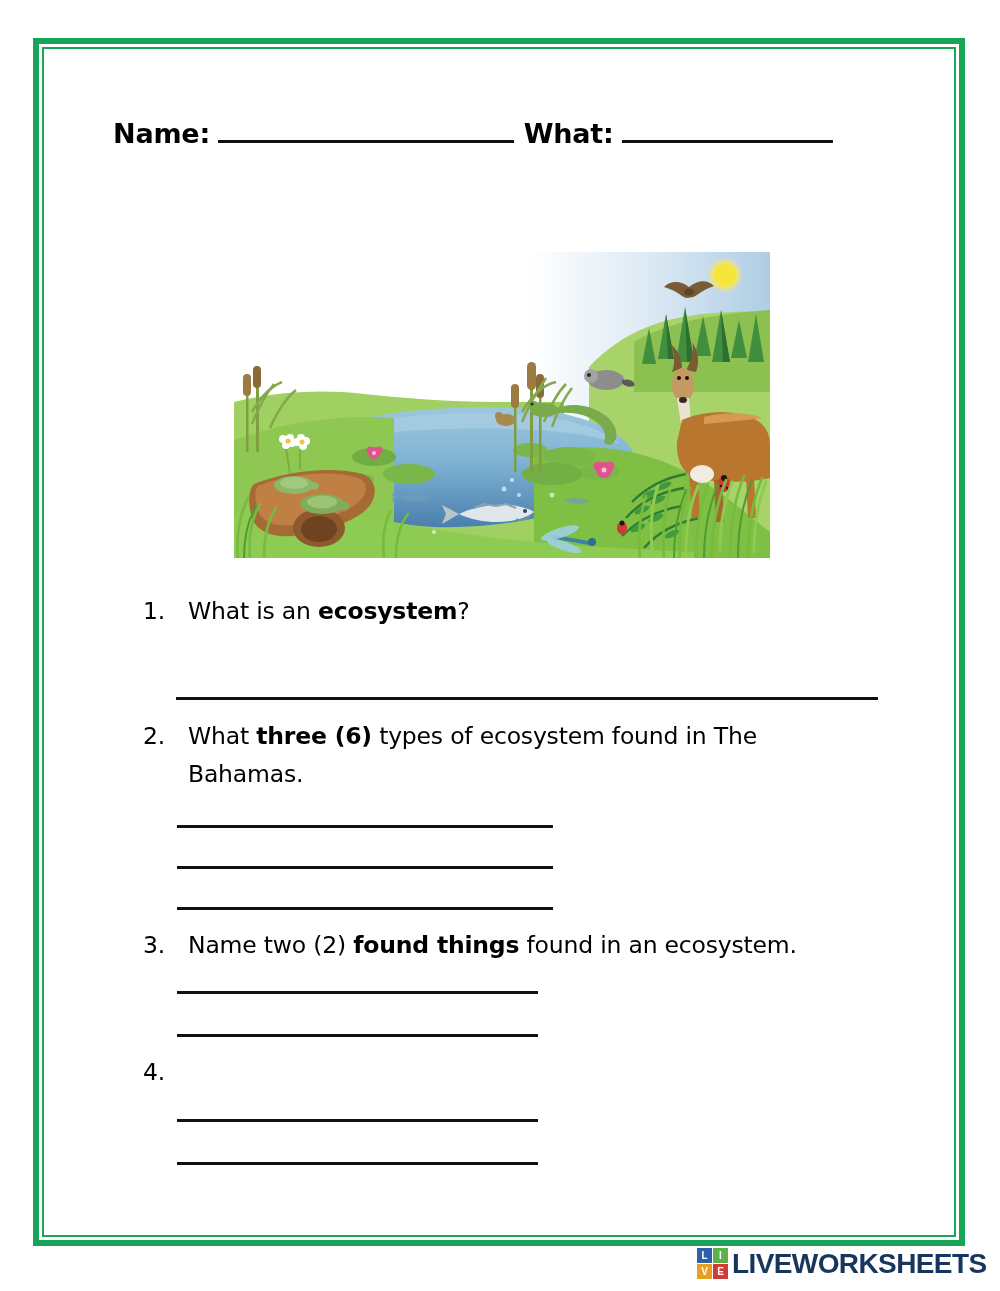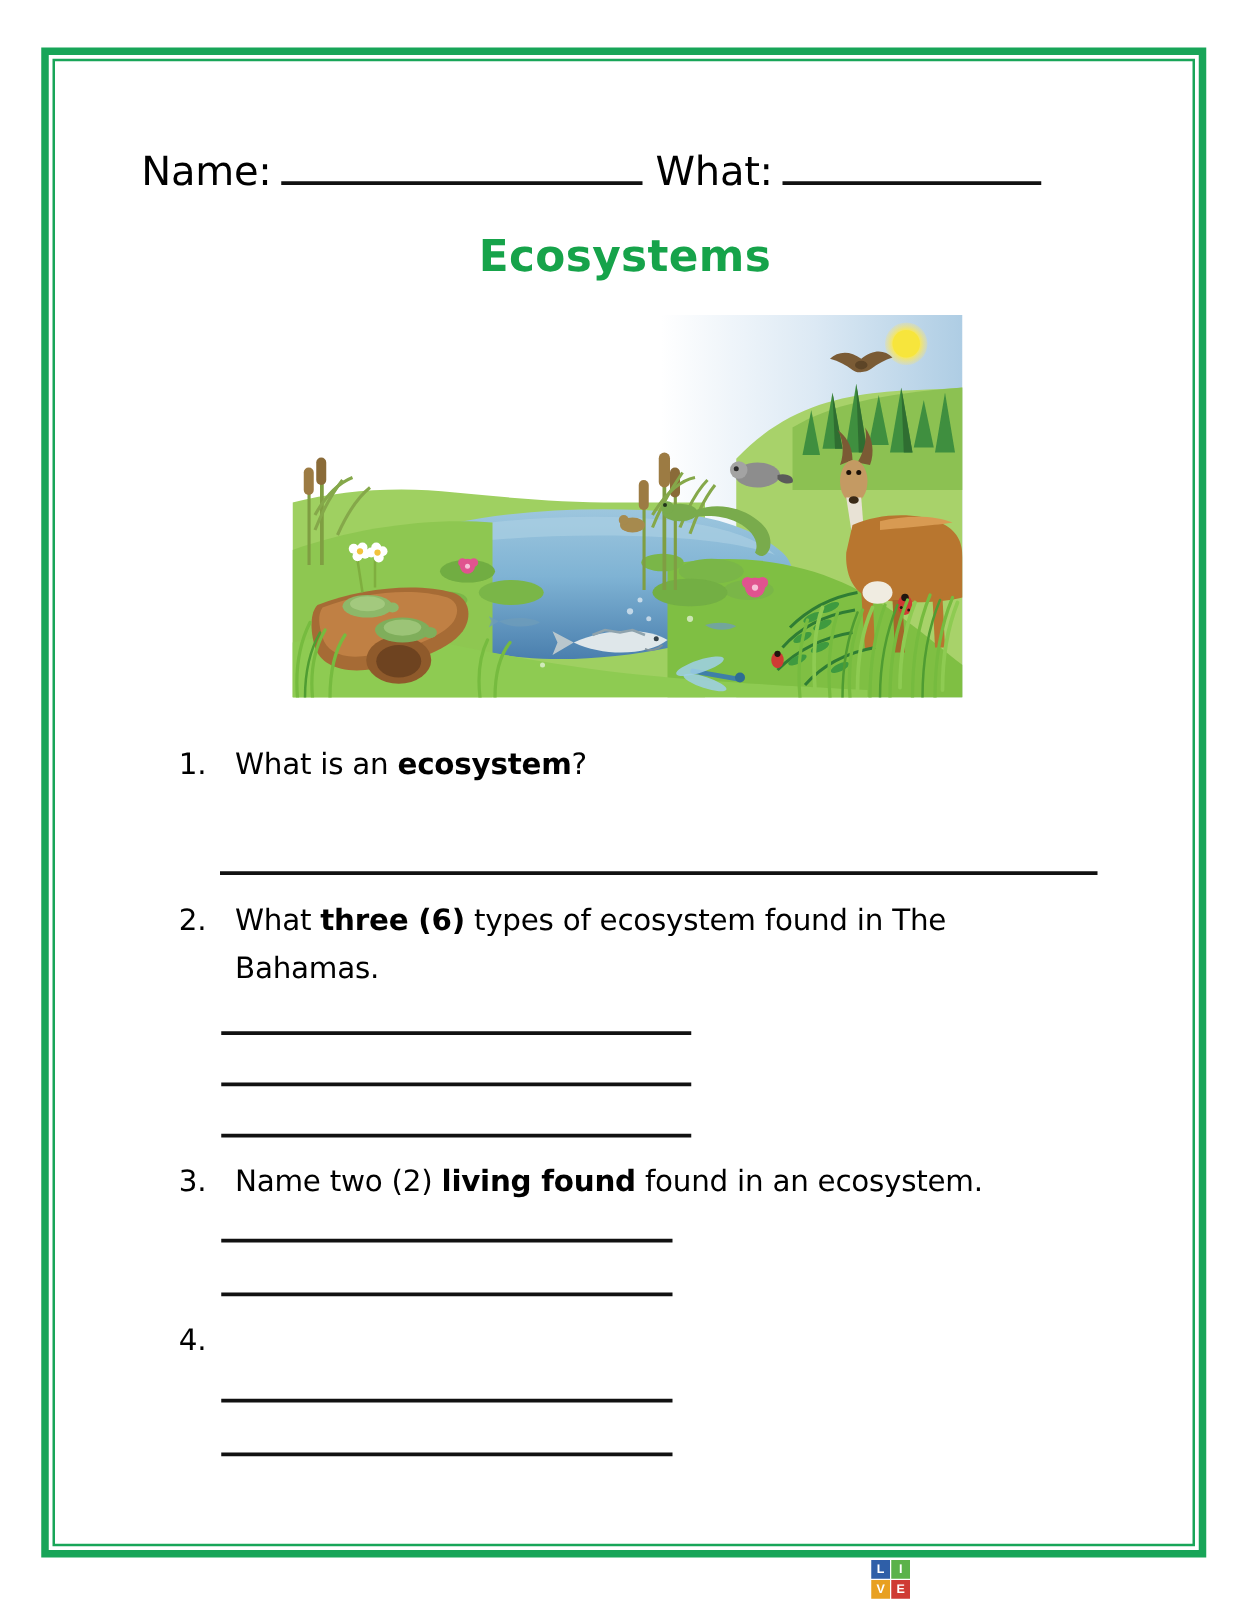--- a/index.html
+++ b/index.html
@@ -53,21 +53,22 @@
 
   
   #name-date-row {
     position: absolute;
     left: 113px;
     top: 118px;
     width: 720px;
     height: 36px;
     display: flex;
     align-items: baseline;
-    font-size: 32px;
+    font-size: 27px;
+    font-weight: bold;
   }
   #name-label, #date-label { white-space: nowrap; }
   #name-rule {
     display: inline-block;
     width: 305px;
     border-bottom: 3px solid #111;
     margin: 0 10px 4px 8px;
   }
   #date-rule {
     display: inline-block;
@@ -184,21 +185,20 @@
   <div id="frame-outer"></div>
   <div id="frame-inner"></div>
 
   <div id="name-date-row" class="hand">
     <span id="name-label">Name:</span>
     <span id="name-rule"></span>
     <span id="date-label">What:</span>
     <span id="date-rule"></span>
   </div>
 
-  <div id="worksheet-title" class="hand">Ecosystems</div>
 
   <div id="ecosystem-illustration">
     <svg viewBox="0 0 536 306" xmlns="http://www.w3.org/2000/svg">
       <defs>
         <linearGradient id="skyGrad" x1="0" y1="0" x2="1" y2="0">
           <stop offset="0%" stop-color="#ffffff"></stop>
           <stop offset="55%" stop-color="#ffffff"></stop>
           <stop offset="78%" stop-color="#dce9f4"></stop>
           <stop offset="100%" stop-color="#aecde4"></stop>
         </linearGradient>
@@ -474,34 +474,35 @@
       <span>What </span><b>three (6)</b><span> types of ecosystem found in The Bahamas.</span>
     </span>
   </div>
   <div class="answer-rule" id="rule-q2-1"></div>
   <div class="answer-rule" id="rule-q2-2"></div>
   <div class="answer-rule" id="rule-q2-3"></div>
 
   <div class="question hand" id="q3">
     <span class="q-num">3.</span>
     <span class="q-text">
-      <span>Name two (2) </span><b>living found</b><span> found in an ecosystem.</span>
+      <span>Name two (2) </span><b>found things</b><span> found in an ecosystem.</span>
     </span>
   </div>
   <div class="answer-rule" id="rule-q3-1"></div>
   <div class="answer-rule" id="rule-q3-2"></div>
 
   <div class="question hand" id="q4">
     <span class="q-num">4.</span>
   </div>
   <div class="answer-rule" id="rule-q4-1"></div>
   <div class="answer-rule" id="rule-q4-2"></div>
 
   <div id="lw-logo">
     <div id="lw-squares">
       <div class="lw-sq" id="lw-sq-l">L</div>
       <div class="lw-sq" id="lw-sq-i">I</div>
       <div class="lw-sq" id="lw-sq-v">V</div>
       <div class="lw-sq" id="lw-sq-e">E</div>
     </div>
+    <div id="lw-wordmark">LIVEWORKSHEETS</div>
   </div>
 
 </div>
 
 </body></html>

